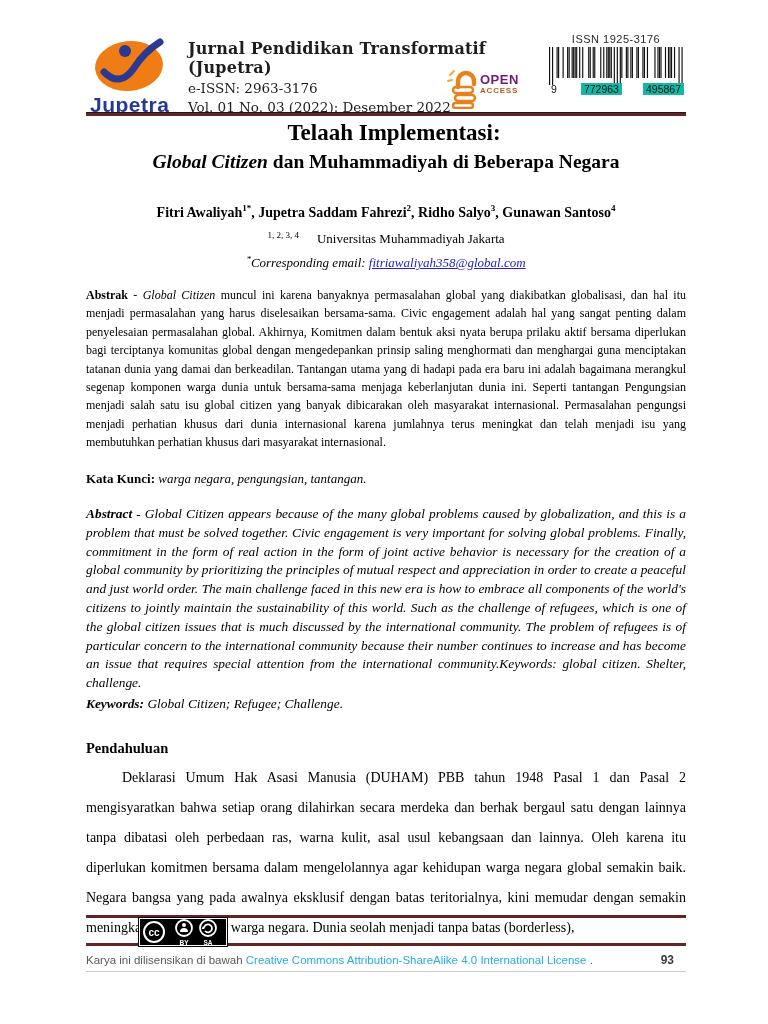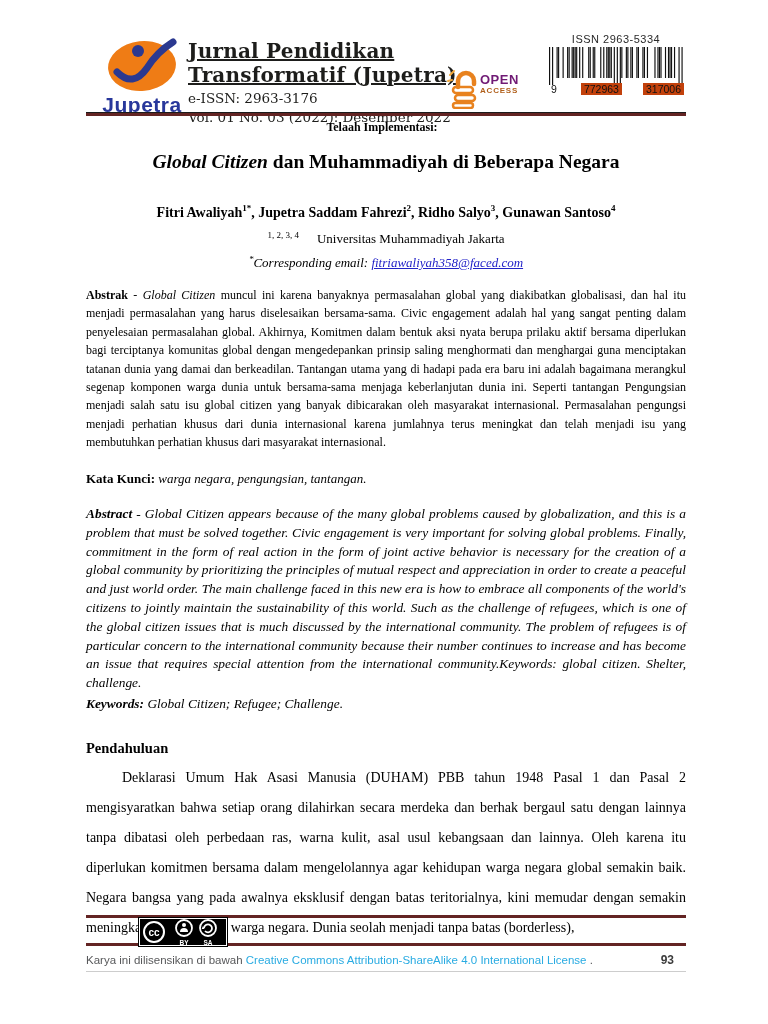--- a/index.html
+++ b/index.html
@@ -4,44 +4,44 @@
 <style>
   * { margin:0; padding:0; box-sizing:border-box; }
   html,body { background:#ffffff; }
   .page {
     position:relative; width:768px; height:1024px; background:#fff;
     font-family:"Liberation Serif", serif; color:#000; overflow:hidden;
     margin:0 auto;
   }
   
   .hdr { position:absolute; left:86px; top:38px; width:600px; height:74px; }
-  .logo { position:absolute; left:4px; top:0; width:104px; text-align:center; }
+  .logo { position:absolute; left:4px; top:0; width:104px; text-align:left; }
   .logo-word { font-family:"Liberation Sans", sans-serif; font-weight:bold;
     font-size:21px; color:#28379b; letter-spacing:0.5px; margin-top:-5px; }
   .hdr-text { position:absolute; left:102px; top:1px; width:360px;
     font-family:"DejaVu Serif", serif; color:#1d1d1b; }
-  .hdr-title { font-size:20px; font-weight:bold; letter-spacing:0.2px;text-decoration:underline; }
+  .hdr-title { font-size:16px; font-weight:bold; letter-spacing:0.2px; }
   .hdr-line { font-size:13.5px; margin-top:3px; }
   .oa { position:absolute; left:360px; top:31px; width:92px; height:40px; }
   .oa-txt { position:absolute; left:34px; top:4px; font-family:"Liberation Sans", sans-serif; }
   .oa-open { font-size:13px; font-weight:bold; color:#701a75; letter-spacing:0.5px; line-height:13px; }
   .oa-access { font-size:8px; font-weight:bold; color:#b05f1a; letter-spacing:0.8px; line-height:9px; }
   .bc { position:absolute; right:0; top:-5px; width:140px; text-align:center;
     font-family:"Liberation Sans", sans-serif; }
   .bc-issn { font-size:11px; color:#2a2a2a; letter-spacing:0.5px; }
   .bc-digits { display:flex; justify-content:space-between; font-size:10.5px;
     color:#111; margin-top:-8px; padding:0 2px; }
-  .bc-digits span { background:#c2410c; padding:0 3px; }
+  .bc-digits span { background:#14b8a6; padding:0 3px; }
   .bc-digit-left { background:transparent !important; }
   .rule { position:absolute; left:86px; width:600px; height:4px;
     background:#632423; border-top:1.5px solid #1b1b1b; }
   .rule-plain { position:absolute; left:86px; width:600px; height:3px; background:#632423; }
   
-  .t1 { position:absolute; left:82px; top:120px; width:600px; text-align:center;
-    font-size:12px; font-weight:bold; }
+  .t1 { position:absolute; left:94px; top:120px; width:600px; text-align:center;
+    font-size:23px; font-weight:bold; }
   .t2 { position:absolute; left:86px; top:151px; width:600px; text-align:center;
     font-size:19.5px; font-weight:bold; }
   .authors { position:absolute; left:86px; top:203px; width:600px; text-align:center;
     font-size:14px; font-weight:bold; }
   .authors sup { font-size:9px; }
   .affil { position:absolute; left:86px; top:230px; width:600px; text-align:center; font-size:13px; }
   .affil sup { font-size:9px; margin-right:18px; }
   .corr { position:absolute; left:86px; top:254px; width:600px; text-align:center;
     font-size:13px; font-style:italic; }
   .corr sup { font-size:9px; }
@@ -96,21 +96,21 @@
         <rect x="9" y="26" width="20" height="6" rx="3" fill="none" stroke="#e8821e" stroke-width="2.5"></rect>
         <rect x="7" y="34" width="20" height="5" rx="2.5" fill="none" stroke="#e8821e" stroke-width="2.5"></rect>
       </svg>
       <div class="oa-txt">
         <div class="oa-open">OPEN</div>
         <div class="oa-access">ACCESS</div>
       </div>
     </div>
 
     <div class="bc">
-      <div class="bc-issn">ISSN 2963-5334</div>
+      <div class="bc-issn">ISSN 1925-3176</div>
       <svg width="134" height="42" viewBox="0 0 134 42">
           <rect x="0.00" y="2" width="1.16" height="38" fill="#111"></rect>
           <rect x="3.01" y="2" width="1.16" height="38" fill="#111"></rect>
           <rect x="7.53" y="2" width="1.16" height="31" fill="#111"></rect>
           <rect x="9.03" y="2" width="1.16" height="31" fill="#111"></rect>
           <rect x="13.55" y="2" width="1.16" height="31" fill="#111"></rect>
           <rect x="18.07" y="2" width="1.16" height="31" fill="#111"></rect>
           <rect x="19.57" y="2" width="1.16" height="31" fill="#111"></rect>
           <rect x="22.58" y="2" width="1.16" height="31" fill="#111"></rect>
           <rect x="24.09" y="2" width="1.16" height="31" fill="#111"></rect>
@@ -149,35 +149,35 @@
           <rect x="118.94" y="2" width="1.16" height="31" fill="#111"></rect>
           <rect x="120.45" y="2" width="1.16" height="31" fill="#111"></rect>
           <rect x="121.96" y="2" width="1.16" height="31" fill="#111"></rect>
           <rect x="124.97" y="2" width="1.16" height="31" fill="#111"></rect>
           <rect x="129.48" y="2" width="1.16" height="38" fill="#111"></rect>
           <rect x="132.49" y="2" width="1.16" height="38" fill="#111"></rect>
         </svg>
       <div class="bc-digits">
         <span class="bc-digit-left">9</span>
         <span>772963</span>
-        <span>317006</span>
+        <span>495867</span>
       </div>
     </div>
   </div>
 
   <div class="rule" style="top:112px;"></div>
 
   <div class="t1">Telaah Implementasi:</div>
   <div class="t2"><span class="i">Global Citizen</span><span> dan Muhammadiyah di Beberapa Negara</span></div>
 
   <div class="authors"><span>Fitri Awaliyah</span><sup>1*</sup>, <span>Jupetra Saddam Fahrezi</span><sup>2</sup>, <span>Ridho Salyo</span><sup>3</sup>, <span>Gunawan Santoso</span><sup>4</sup></div>
 
   <div class="affil"><sup>1, 2, 3, 4</sup><span>Universitas Muhammadiyah Jakarta</span></div>
 
-  <div class="corr"><sup>*</sup><span>Corresponding email: </span><span class="email-link">fitriawaliyah358@faced.com</span></div>
+  <div class="corr"><sup>*</sup><span>Corresponding email: </span><span class="email-link">fitriawaliyah358@global.com</span></div>
 
   <div class="para abstrak"><span class="b">Abstrak</span><span> - </span><span class="i">Global Citizen</span><span> muncul ini karena banyaknya permasalahan global yang diakibatkan globalisasi, dan hal itu menjadi permasalahan yang harus diselesaikan bersama-sama. Civic engagement adalah hal yang sangat penting dalam penyelesaian permasalahan global. Akhirnya, Komitmen dalam bentuk aksi nyata berupa prilaku aktif bersama diperlukan bagi terciptanya komunitas global dengan mengedepankan prinsip saling menghormati dan menghargai guna menciptakan tatanan dunia yang damai dan berkeadilan. Tantangan utama yang di hadapi pada era baru ini adalah bagaimana merangkul segenap komponen warga dunia untuk bersama-sama menjaga keberlanjutan dunia ini. Seperti tantangan Pengungsian menjadi salah satu isu global citizen yang banyak dibicarakan oleh masyarakat internasional. Permasalahan pengungsi menjadi perhatian khusus dari dunia internasional karena jumlahnya terus meningkat dan telah menjadi isu yang membutuhkan perhatian khusus dari masyarakat internasional.</span></div>
 
   <div class="para kata"><span class="b">Kata Kunci:</span><span class="i"> warga negara, pengungsian, tantangan.</span></div>
 
   <div class="para abstract-en"><span class="b">Abstract</span><span> - Global Citizen appears because of the many global problems caused by globalization, and this is a problem that must be solved together. Civic engagement is very important for solving global problems. Finally, commitment in the form of real action in the form of joint active behavior is necessary for the creation of a global community by prioritizing the principles of mutual respect and appreciation in order to create a peaceful and just world order. The main challenge faced in this new era is how to embrace all components of the world's citizens to jointly maintain the sustainability of this world. Such as the challenge of refugees, which is one of the global citizen issues that is much discussed by the international community. The problem of refugees is of particular concern to the international community because their number continues to increase and has become an issue that requires special attention from the international community.Keywords: global citizen. Shelter, challenge.</span></div>
 
   <div class="para keywords"><span class="b">Keywords:</span><span> Global Citizen; Refugee; Challenge.</span></div>
 
   <div class="sec-h">Pendahuluan</div>

